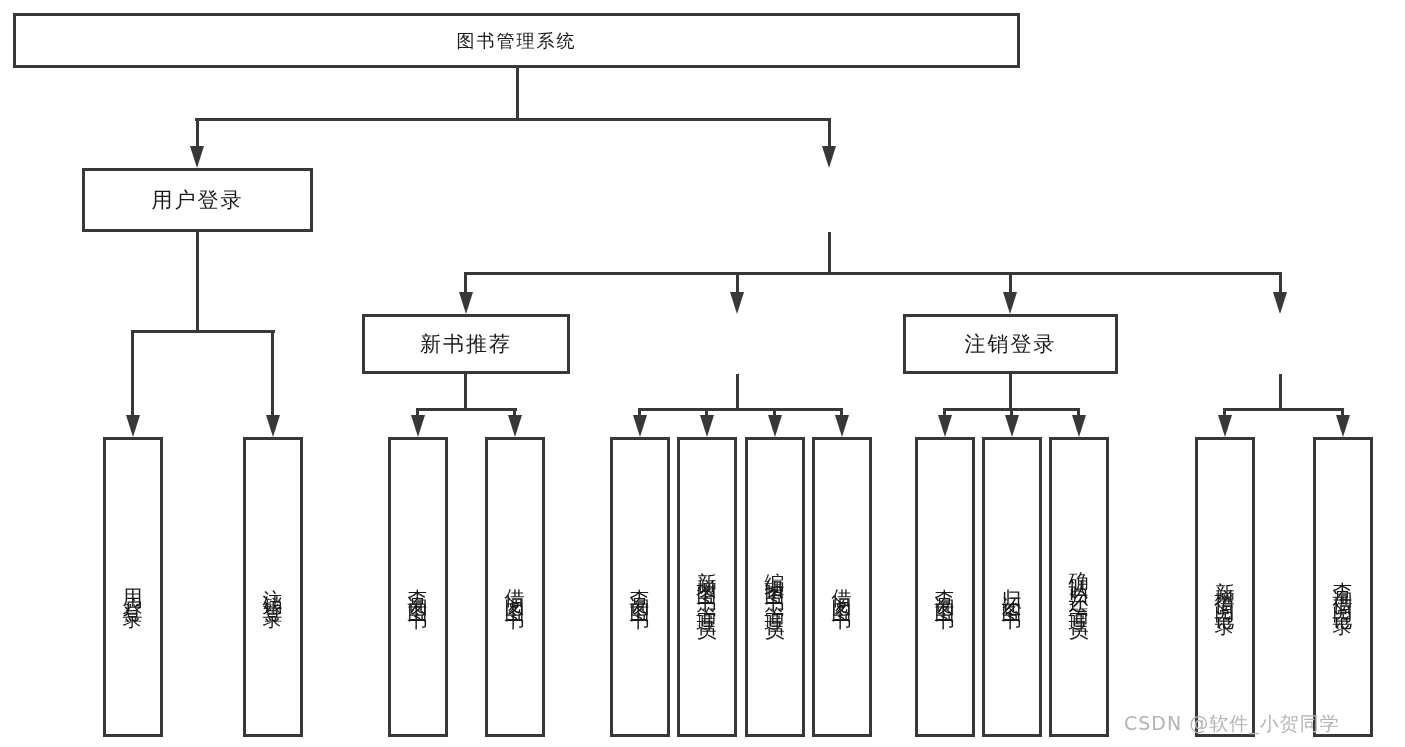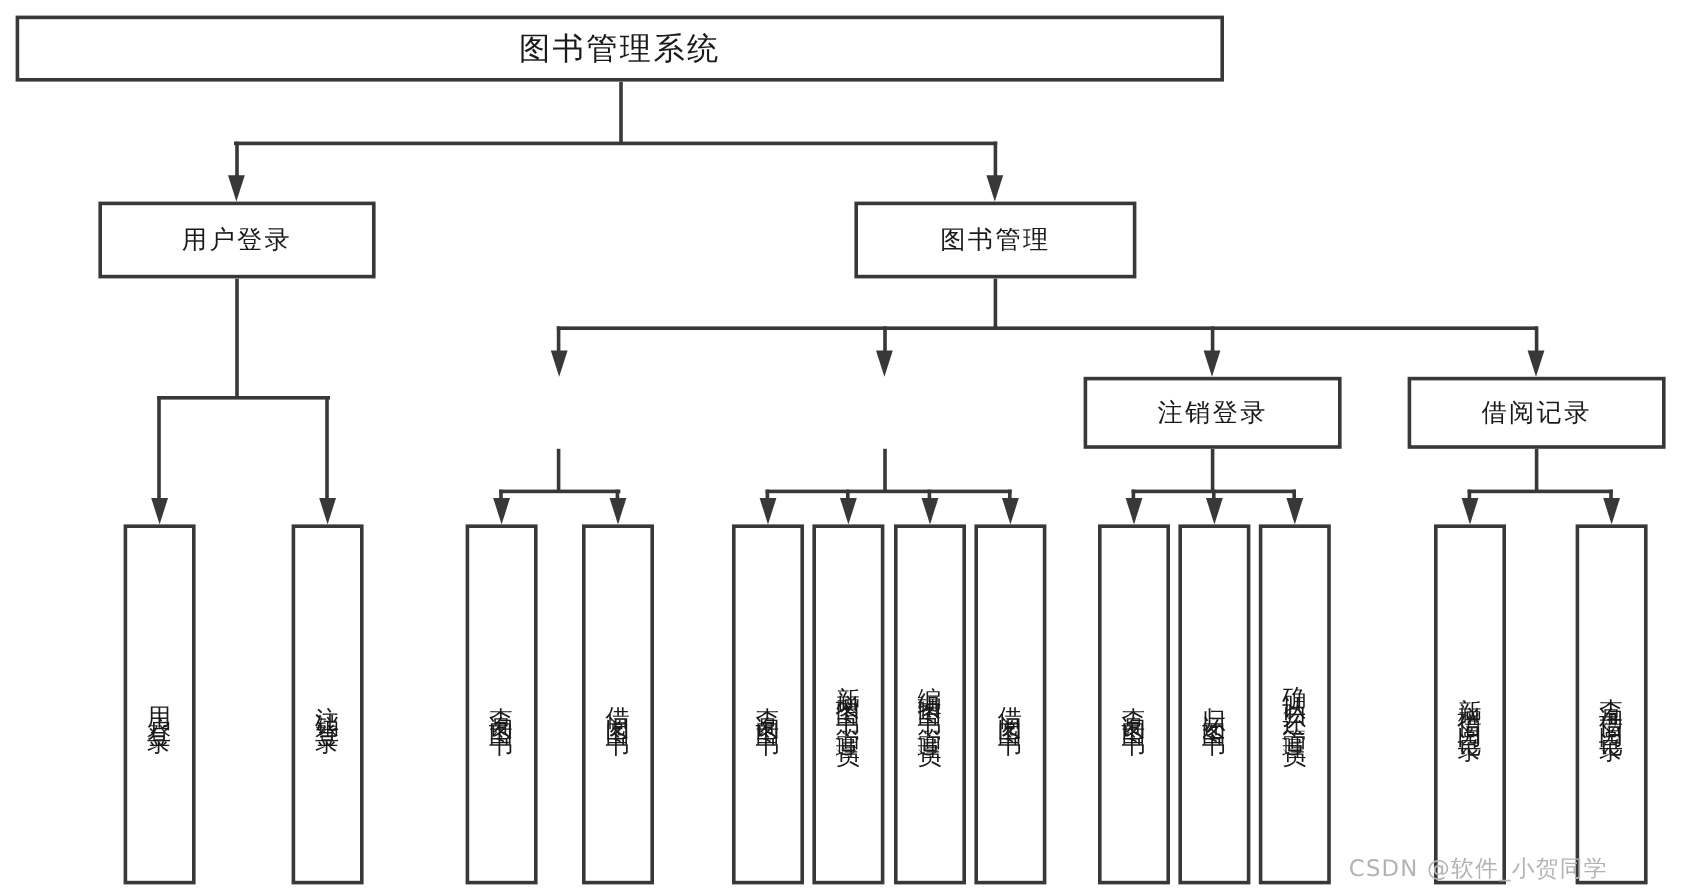--- a/index.html
+++ b/index.html
@@ -42,61 +42,58 @@
   .watermark{
     position:absolute;left:1124px;top:711px;z-index:5;
     font-size:19px;color:#b3b3b3;white-space:nowrap;letter-spacing:1px;
   }
 </style>
 </head>
 <body>
 
 <div id="canvas">
 
-  <div class="box" style="left:13px;top:13px;width:1007px;height:55px;font-size:26px;">
+  <div class="box" style="left:13px;top:13px;width:1007px;height:55px;font-size:18px;">
     <span>图书管理系统</span>
   </div>
 
   <div class="vline" style="left:516px;top:68px;height:52px;"></div>
   <div class="hline" style="left:195px;top:118px;width:636px;"></div>
   <div class="vline" style="left:196px;top:118px;height:30px;"></div>
   <div class="vline" style="left:828px;top:118px;height:30px;"></div>
   <div class="arrow" style="left:190px;top:146px;"></div>
   <div class="arrow" style="left:822px;top:146px;"></div>
 
   <div class="box" style="left:82px;top:168px;width:231px;height:64px;">
     <span>用户登录</span>
-  </div>
-  <div class="box" style="left:712px;top:168px;width:235px;height:64px;">
-    <span>图书管理</span>
   </div>
 
   <div class="vline" style="left:196px;top:232px;height:100px;"></div>
   <div class="hline" style="left:131px;top:330px;width:144px;"></div>
   <div class="vline" style="left:131px;top:330px;height:88px;"></div>
   <div class="vline" style="left:271px;top:330px;height:88px;"></div>
   <div class="arrow" style="left:126px;top:415px;"></div>
   <div class="arrow" style="left:266px;top:415px;"></div>
 
   <div class="vline" style="left:828px;top:232px;height:42px;"></div>
   <div class="hline" style="left:464px;top:272px;width:817px;"></div>
   <div class="vline" style="left:464px;top:272px;height:22px;"></div>
   <div class="vline" style="left:736px;top:272px;height:22px;"></div>
   <div class="vline" style="left:1009px;top:272px;height:22px;"></div>
   <div class="vline" style="left:1279px;top:272px;height:22px;"></div>
   <div class="arrow" style="left:459px;top:292px;"></div>
   <div class="arrow" style="left:730px;top:292px;"></div>
   <div class="arrow" style="left:1003px;top:292px;"></div>
   <div class="arrow" style="left:1273px;top:292px;"></div>
 
+  <div class="box" style="left:362px;top:314px;width:208px;height:60px;">
+    <span>新书推荐</span>
+  </div>
   <div class="box" style="left:903px;top:314px;width:215px;height:60px;">
     <span>注销登录</span>
-  </div>
-  <div class="box" style="left:1173px;top:314px;width:215px;height:60px;">
-    <span>借阅记录</span>
   </div>
 
   <div class="vline" style="left:464px;top:374px;height:36px;"></div>
   <div class="hline" style="left:416px;top:408px;width:101px;"></div>
   <div class="vline" style="left:416px;top:408px;height:10px;"></div>
   <div class="vline" style="left:513px;top:408px;height:10px;"></div>
   <div class="arrow" style="left:411px;top:415px;"></div>
   <div class="arrow" style="left:508px;top:415px;"></div>
 
   <div class="vline" style="left:736px;top:374px;height:36px;"></div>

